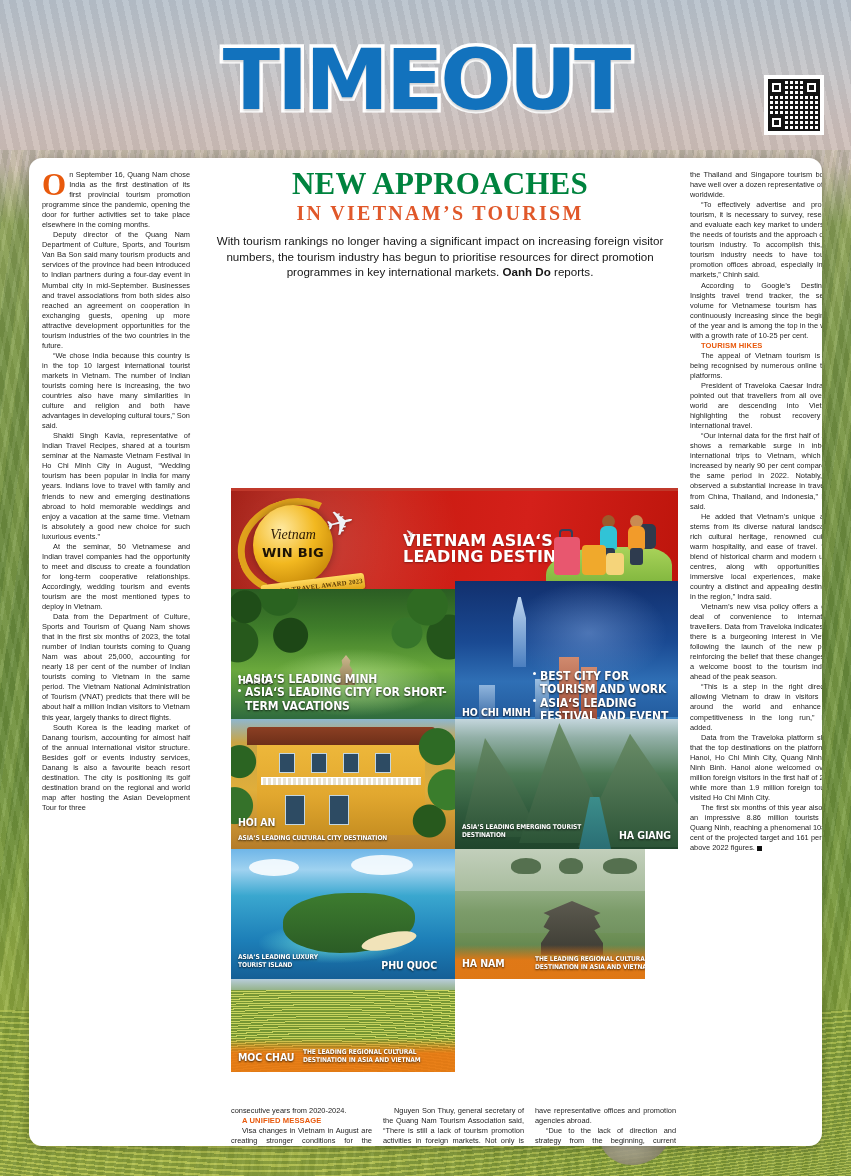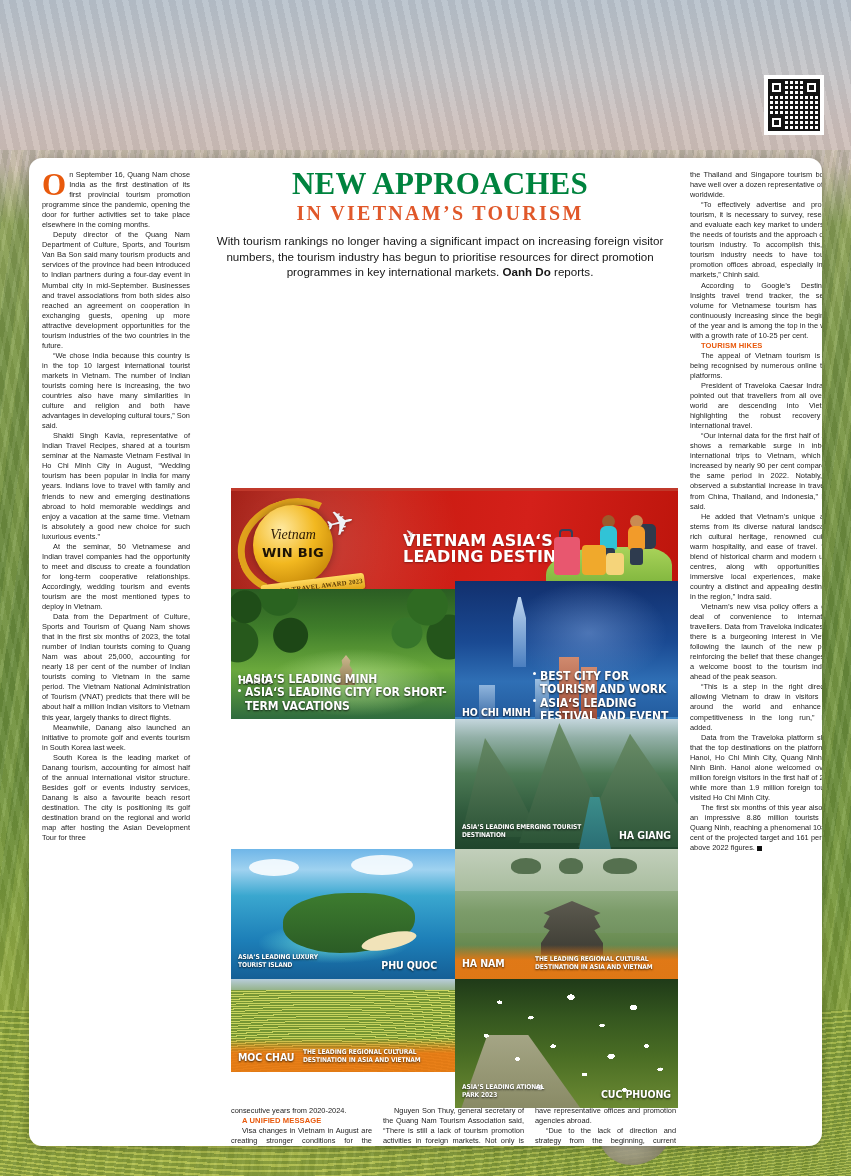--- a/index.html
+++ b/index.html
@@ -551,21 +551,21 @@
     transform: rotate(-12deg);
   }
   .pq-shallow {
     position: absolute; left: 28px; top: 74px;
     width: 150px; height: 40px;
     background: radial-gradient(ellipse at center, rgba(120,235,225,.85), rgba(60,190,210,0) 72%);
   }
 
   
   .t-hanam {
-    left: 224px; top: 358px; width: 223px; height: 130px;
+    left: 224px; top: 358px; width: 190px; height: 130px;
     background: linear-gradient(180deg, #b8c9a8 0%, #9fb792 22%, #7c9c6a 48%, #5d7f4c 100%);
   }
   .hn-water {
     position: absolute; left: 0; right: 0; top: 0; height: 42px;
     background: linear-gradient(180deg, #c2cfbb, #a9bd9f);
   }
   .hn-karst {
     position: absolute; top: 9px; height: 16px;
     background: #55704f; border-radius: 50% 50% 40% 40%;
   }
@@ -660,20 +660,21 @@
 </head>
 <body>
 
 <div class="page-bg">
   <div class="bg-field-streaks"></div>
   <div class="bg-terrace-curve"></div>
   <div class="bg-rock"></div>
 </div>
 
 <div class="masthead">
+  <div class="timeout-logo">TIMEOUT</div>
 
 
   <div class="qr-box">
     <div class="qr-inner">
       <span class="qr-eye tl"></span>
       <span class="qr-eye tr"></span>
       <span class="qr-eye bl"></span>
     </div>
   </div>
 </div>
@@ -682,21 +683,20 @@
 
   <div class="col col-left">
     <p class="noindent">
       <span class="dropcap">O</span><span>n September 16, Quang Nam chose India as the first destination of its first provincial tourism promotion programme since the pandemic, opening the door for further activities set to take place elsewhere in the coming months.</span>
     </p>
     <p>Deputy director of the Quang Nam Department of Culture, Sports, and Tourism Van Ba Son said many tourism products and services of the province had been introduced to Indian partners during a four-day event in Mumbai city in mid-September. Businesses and travel associations from both sides also reached an agreement on cooperation in exchanging guests, opening up more attractive development opportunities for the tourism industries of the two countries in the future.</p>
     <p>“We chose India because this country is in the top 10 largest international tourist markets in Vietnam. The number of Indian tourists coming here is increasing, the two countries also have many similarities in culture and religion and both have advantages in developing cultural tours,” Son said.</p>
     <p>Shakti Singh Kavia, representative of Indian Travel Recipes, shared at a tourism seminar at the Namaste Vietnam Festival in Ho Chi Minh City in August, “Wedding tourism has been popular in India for many years. Indians love to travel with family and friends to new and emerging destinations abroad to hold memorable weddings and enjoy a vacation at the same time. Vietnam is absolutely a good new choice for such luxurious events.”</p>
     <p>At the seminar, 50 Vietnamese and Indian travel companies had the opportunity to meet and discuss to create a foundation for long-term cooperative relationships. Accordingly, wedding tourism and events tourism are the most mentioned types to deploy in Vietnam.</p>
     <p>Data from the Department of Culture, Sports and Tourism of Quang Nam shows that in the first six months of 2023, the total number of Indian tourists coming to Quang Nam was about 25,000, accounting for nearly 18 per cent of the number of Indian tourists coming to Vietnam in the same period. The Vietnam National Administration of Tourism (VNAT) predicts that there will be about half a million Indian visitors to Vietnam this year, largely thanks to direct flights.</p>
-    <p>Meanwhile, Danang also launched an initiative to promote golf and events tourism in South Korea last week.</p>
     <p>South Korea is the leading market of Danang tourism, accounting for almost half of the annual international visitor structure. Besides golf or events industry services, Danang is also a favourite beach resort destination. The city is positioning its golf destination brand on the regional and world map after hosting the Asian Development Tour for three</p>
   </div>
 
   <div class="col col-right">
     <p class="noindent">the Thailand and Singapore tourism boards have well over a dozen representative offices worldwide.</p>
     <p>“To effectively advertise and promote tourism, it is necessary to survey, research, and evaluate each key market to understand the needs of tourists and the approach of the tourism industry. To accomplish this, the tourism industry needs to have tourism promotion offices abroad, especially in key markets,” Chinh said.</p>
     <p>According to Google’s Destination Insights travel trend tracker, the search volume for Vietnamese tourism has been continuously increasing since the beginning of the year and is among the top in the world with a growth rate of 10-25 per cent.</p>
     <p class="subhead">TOURISM HIKES</p>
     <p>The appeal of Vietnam tourism is also being recognised by numerous online travel platforms.</p>
     <p>President of Traveloka Caesar Indra has pointed out that travellers from all over the world are descending into Vietnam, highlighting the robust recovery of international travel.</p>
@@ -771,20 +771,35 @@
       <div class="hcm-bldg hb2"></div>
       <div class="hcm-bldg hb3"></div>
       <div class="hcm-bldg hb4"></div>
       <div class="cap city-name" style="left:7px; bottom:14px; line-height:11px; width:70px;">HO CHI MINH CITY</div>
       <ul class="cap bullet-list" style="left:78px; bottom:6px; width:146px;">
         <li>BEST CITY FOR TOURISM AND WORK</li>
         <li>ASIA‘S LEADING FESTIVAL AND EVENT DESTINATION</li>
       </ul>
     </div>
 
+    <div class="tile t-hoian">
+      <div class="hoian-house"></div>
+      <div class="hoian-roof"></div>
+      <div class="hoian-win" style="left:48px; top:34px; width:16px; height:20px;"></div>
+      <div class="hoian-win" style="left:80px; top:34px; width:16px; height:20px;"></div>
+      <div class="hoian-win" style="left:112px; top:34px; width:16px; height:20px;"></div>
+      <div class="hoian-win" style="left:144px; top:34px; width:16px; height:20px;"></div>
+      <div class="hoian-balcony"></div>
+      <div class="hoian-win" style="left:54px; top:76px; width:20px; height:30px;"></div>
+      <div class="hoian-win" style="left:98px; top:76px; width:20px; height:30px;"></div>
+      <div class="hoian-green"></div>
+      <div class="hoian-left-green"></div>
+      <div class="cap city-name" style="left:7px; bottom:20px;">HOI AN</div>
+      <div class="cap award-txt" style="left:7px; bottom:7px;">ASIA‘S LEADING CULTURAL CITY DESTINATION</div>
+    </div>
 
     <div class="tile t-hagiang">
       <div class="hg-peak hgp1"></div>
       <div class="hg-peak hgp2"></div>
       <div class="hg-peak hgp3"></div>
       <div class="hg-river"></div>
       <div class="cap award-txt" style="left:7px; bottom:10px; width:120px;">ASIA‘S LEADING EMERGING TOURIST DESTINATION</div>
       <div class="cap city-name" style="right:7px; bottom:7px;">HA GIANG</div>
     </div>
 
@@ -811,26 +826,20 @@
     </div>
 
     <div class="tile t-mocchau">
       <div class="mc-hills"></div>
       <div class="mc-terrace"></div>
       <div class="cap-strip strip-orange" style="height:34px;"></div>
       <div class="cap city-name" style="left:7px; bottom:8px;">MOC CHAU</div>
       <div class="cap award-txt" style="left:72px; bottom:8px; width:145px;">THE LEADING REGIONAL CULTURAL DESTINATION IN ASIA AND VIETNAM</div>
     </div>
 
-    <div class="tile t-cuc">
-      <div class="cuc-path"></div>
-      <div class="butterflies"></div>
-      <div class="cap award-txt" style="left:7px; bottom:9px; width:100px;">ASIA‘S LEADING ATIONAL PARK 2023</div>
-      <div class="cap city-name" style="right:7px; bottom:7px;">CUC PHUONG</div>
-    </div>
   </div>
 
   <div class="bottom-cols">
     <div class="bcol">
       <p class="noindent">consecutive years from 2020-2024.</p>
       <p class="subhead">A UNIFIED MESSAGE</p>
       <p>Visa changes in Vietnam in August are creating stronger conditions for the country’s tourism. However, in addition to open policies, many experts believe that the industry needs to launch a comprehensive and attractive communication campaign, focusing on direct tourism promotion activities in major international tourist markets to achieve greater efficiency, in addition to traditional marketing programmes.</p>
     </div>
     <div class="bcol">
       <p>Nguyen Son Thuy, general secretary of the Quang Nam Tourism Association said, “There is still a lack of tourism promotion activities in foreign markets. Not only is there a lack of personnel, but the budget to participate in seminars, travel fairs, and roadshows is also lower than other countries in the region.”</p>

